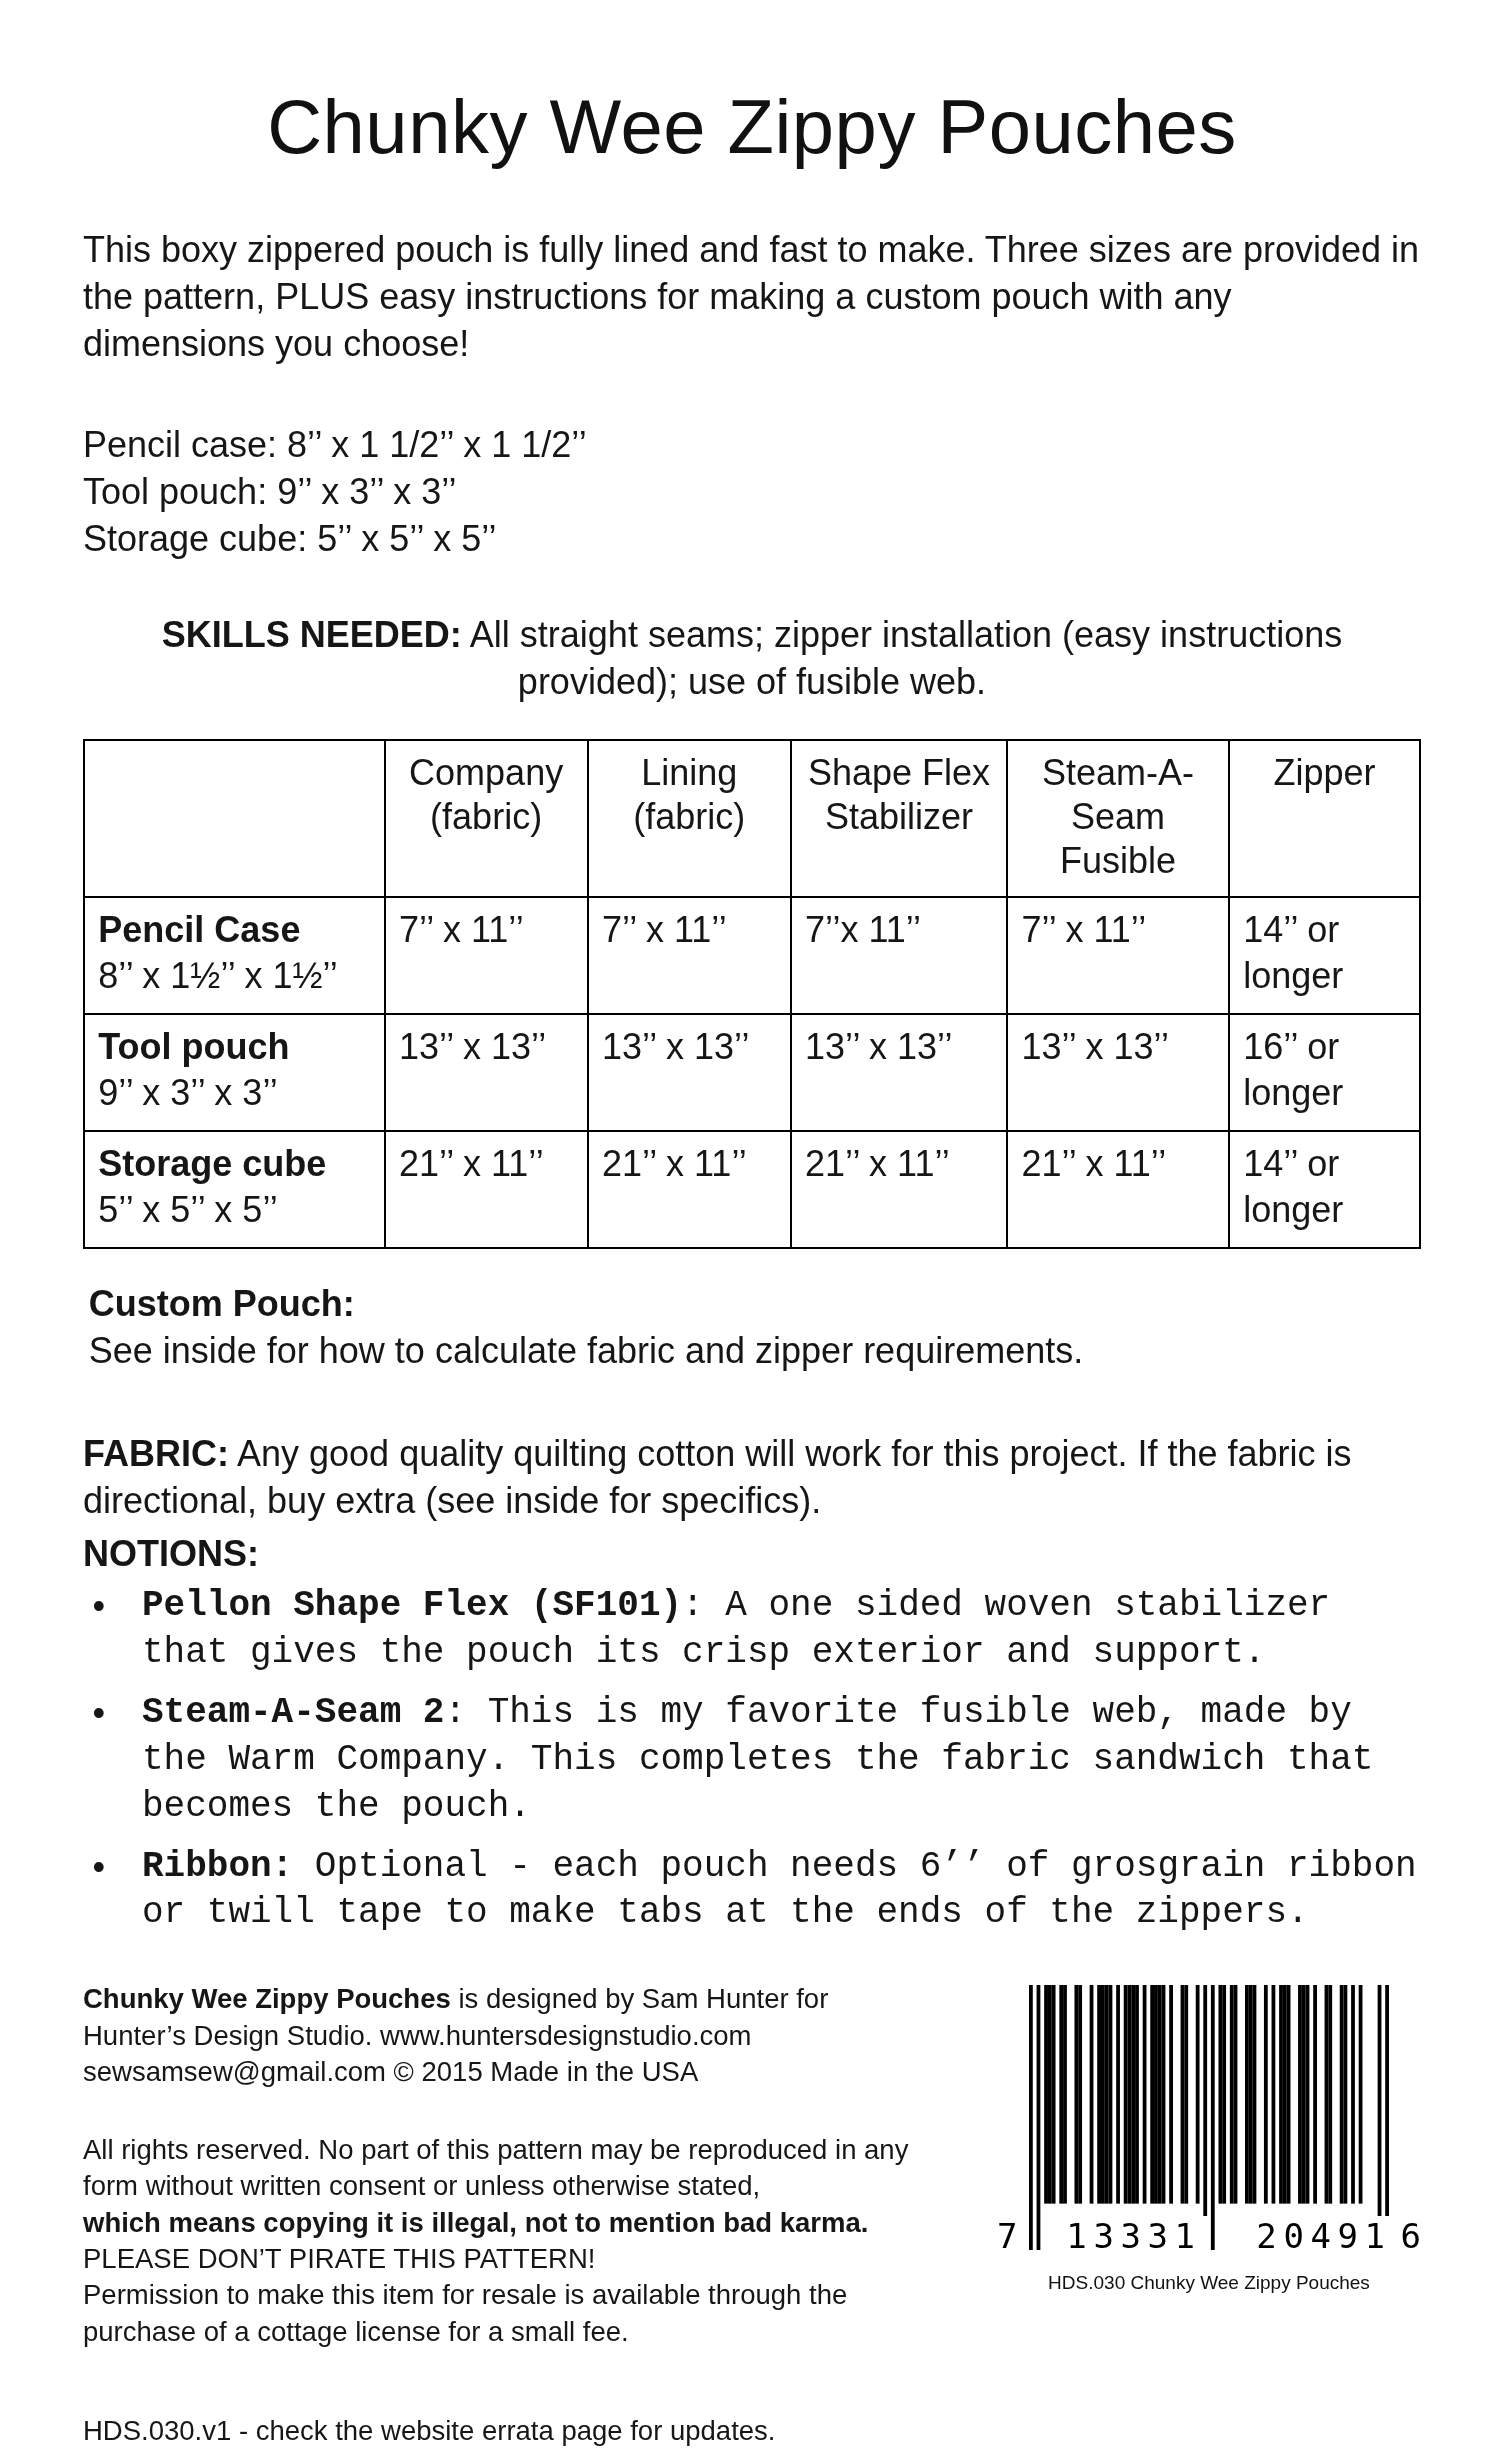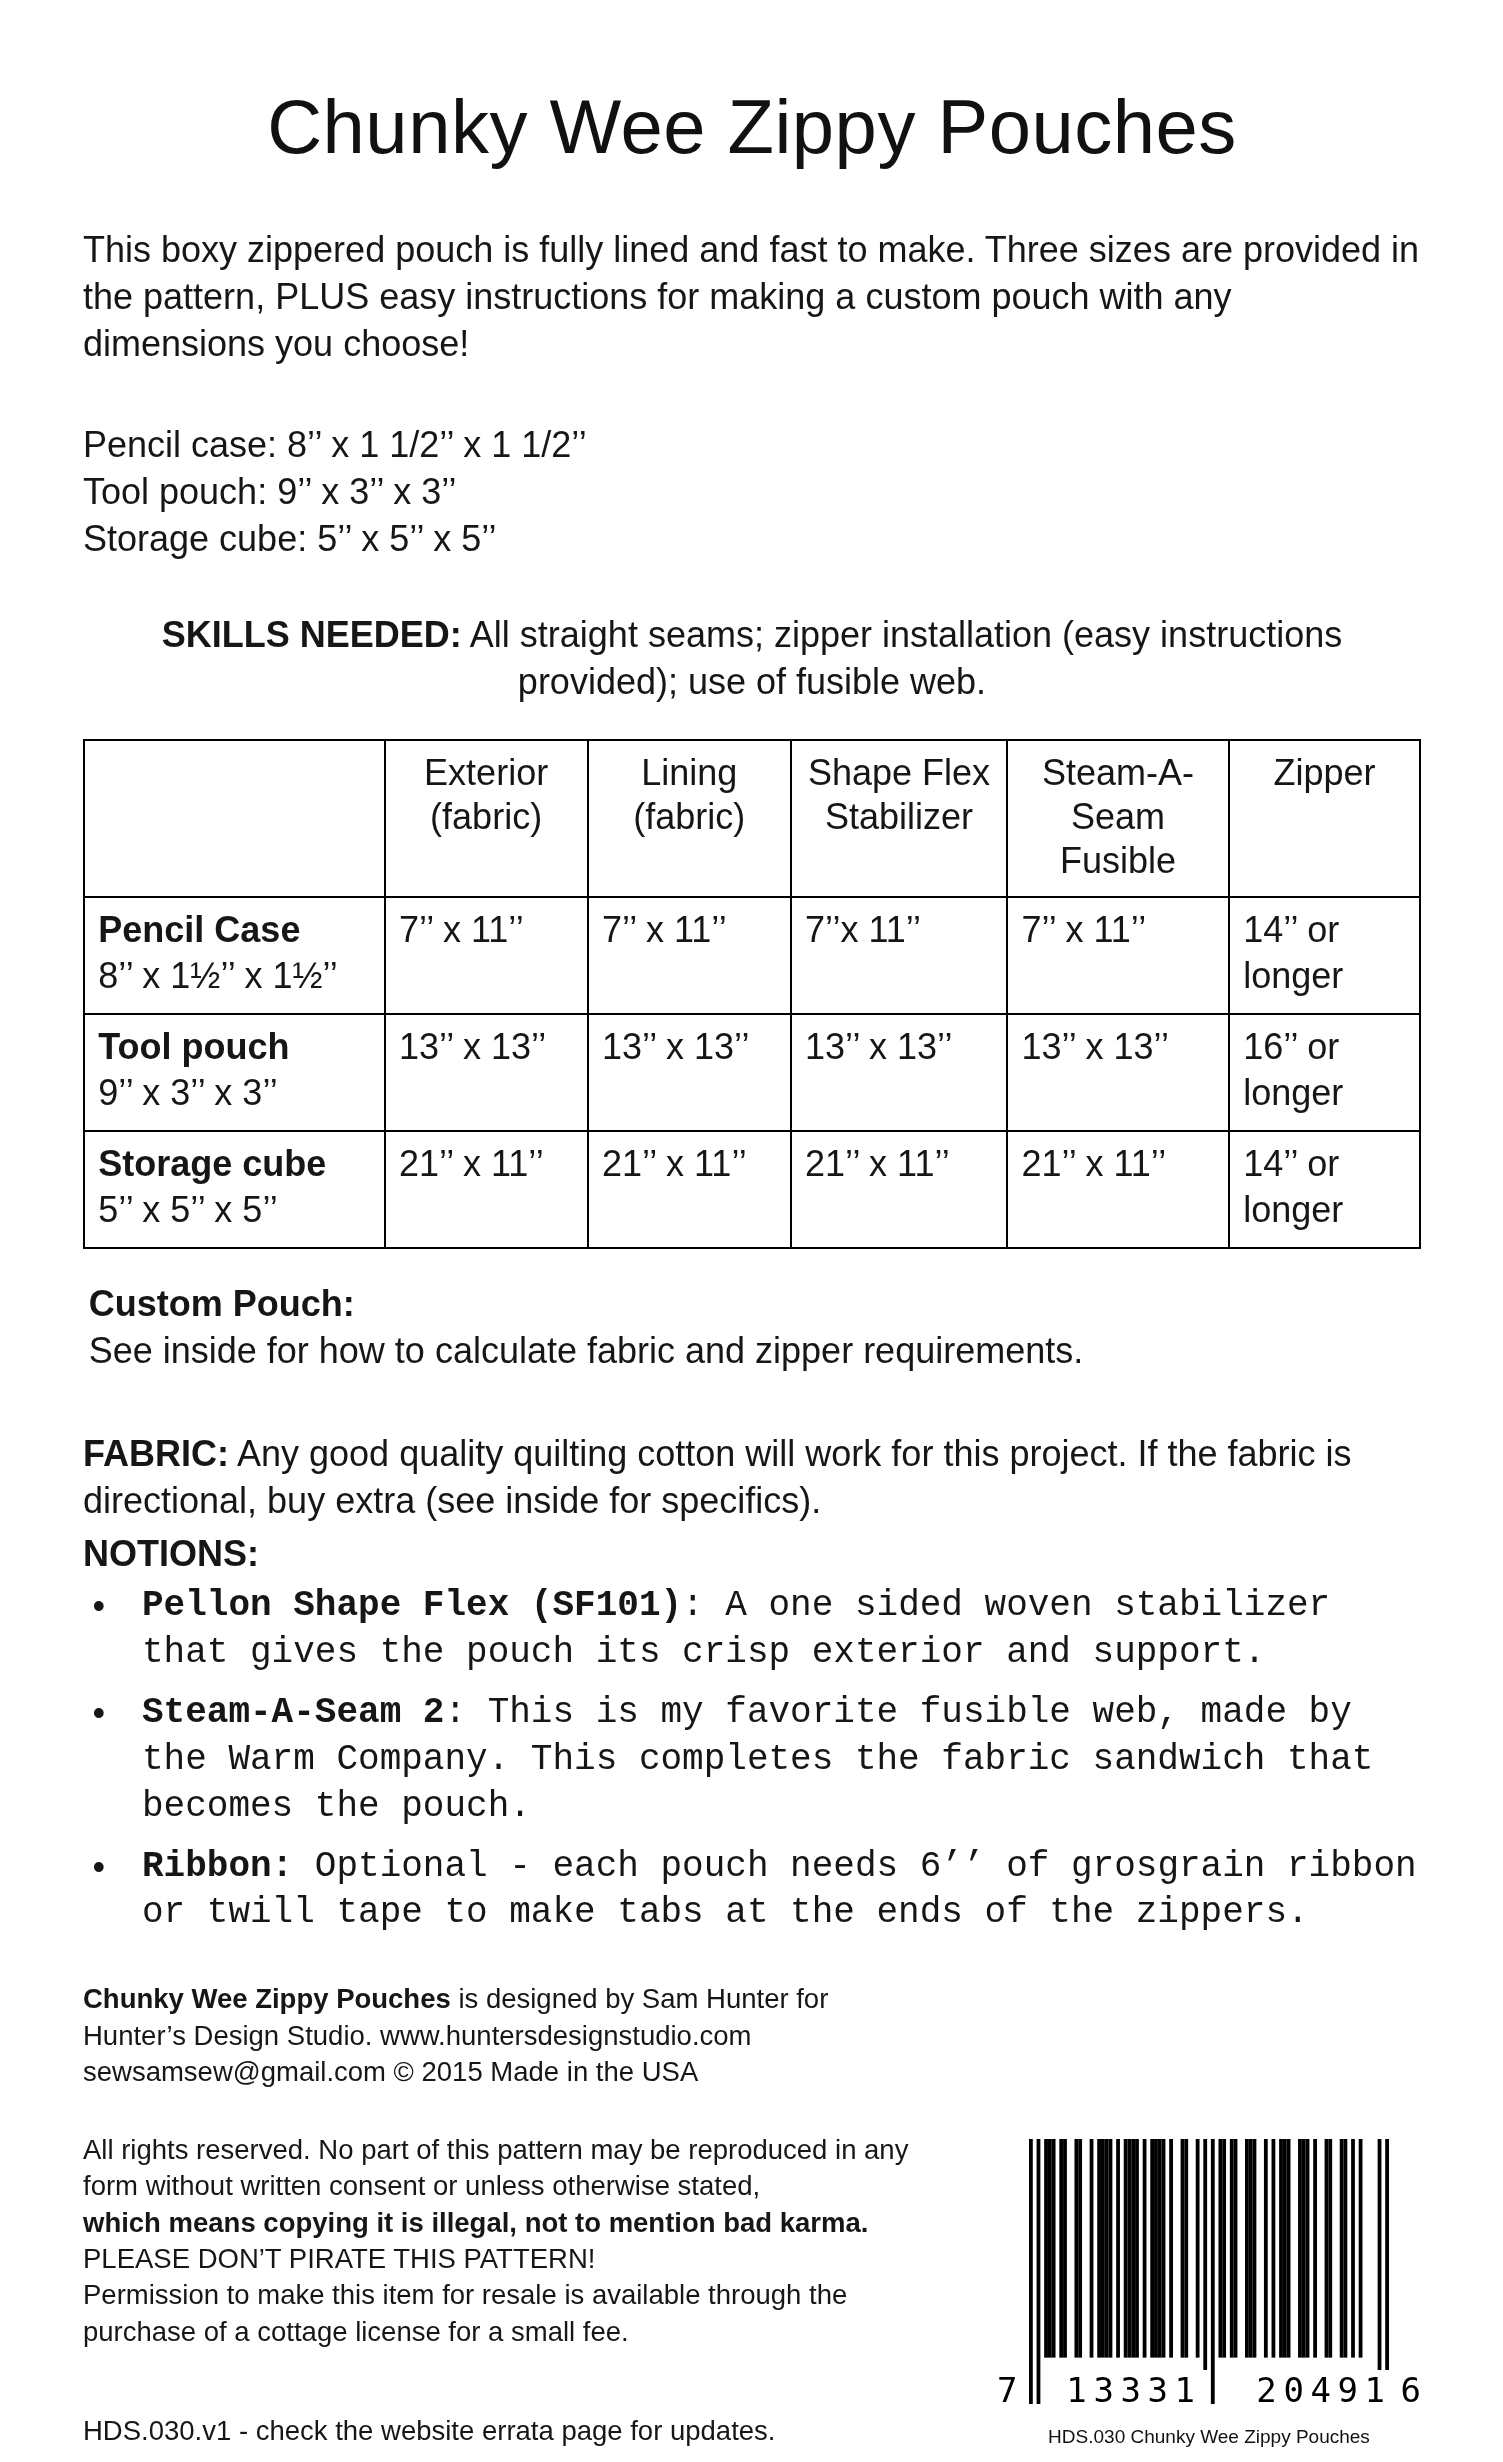--- a/index.html
+++ b/index.html
@@ -40,21 +40,21 @@
 
   .custom{margin:13.3px 0 57px 5.7px;}
   .custom b{display:block;}
   .fabric{margin:0 0 5.7px 0;}
   .notions-label{margin:0 0 5.7px 0;}
   ul.notions{list-style:none;margin:0 0 44px 0;padding:0;}
   ul.notions li{display:flex;margin:0 0 13.3px 0;}
   ul.notions .bullet{width:59px;padding-left:9.5px;box-sizing:border-box;font-size:36px;}
   ul.notions .li-text{flex:1;font-family:Liberation Mono, monospace;}
 
-  .bottom{display:flex;gap:24px;margin-top:36px;align-items:flex-end;}
+  .bottom{display:flex;gap:24px;margin-top:36px;}
   .bottom-left{width:900px;font-size:27.5px;line-height:1.32;}
   .credits{max-width:772px;margin:0 0 42px 0;}
   .credits .email-line{display:block;}
   .rights{max-width:857px;margin:0 0 63px 0;}
   .rights div{margin:0;}
   .footer-code{margin:0;}
 
   .bottom-right{flex:1;display:flex;flex-direction:column;align-items:center;padding-top:3.8px;}
   .barcode{position:relative;width:424px;height:271px;}
   .barcode svg{position:absolute;left:32px;top:0;width:360px;height:265px;display:block;}
@@ -92,21 +92,21 @@
       <col class="c0">
         <col class="c1">
         <col class="c2">
         <col class="c3">
         <col class="c4">
         <col class="c5">
     </colgroup>
     <thead>
       <tr>
         <th></th>
-        <th>Exterior (fabric)</th>
+        <th>Company (fabric)</th>
         <th>Lining (fabric)</th>
         <th>Shape Flex Stabilizer</th>
         <th>Steam-A-Seam Fusible</th>
         <th>Zipper</th>
       </tr>
     </thead>
     <tbody>
       <tr>
         <td class="rowlabel">
           <b>Pencil Case</b>

